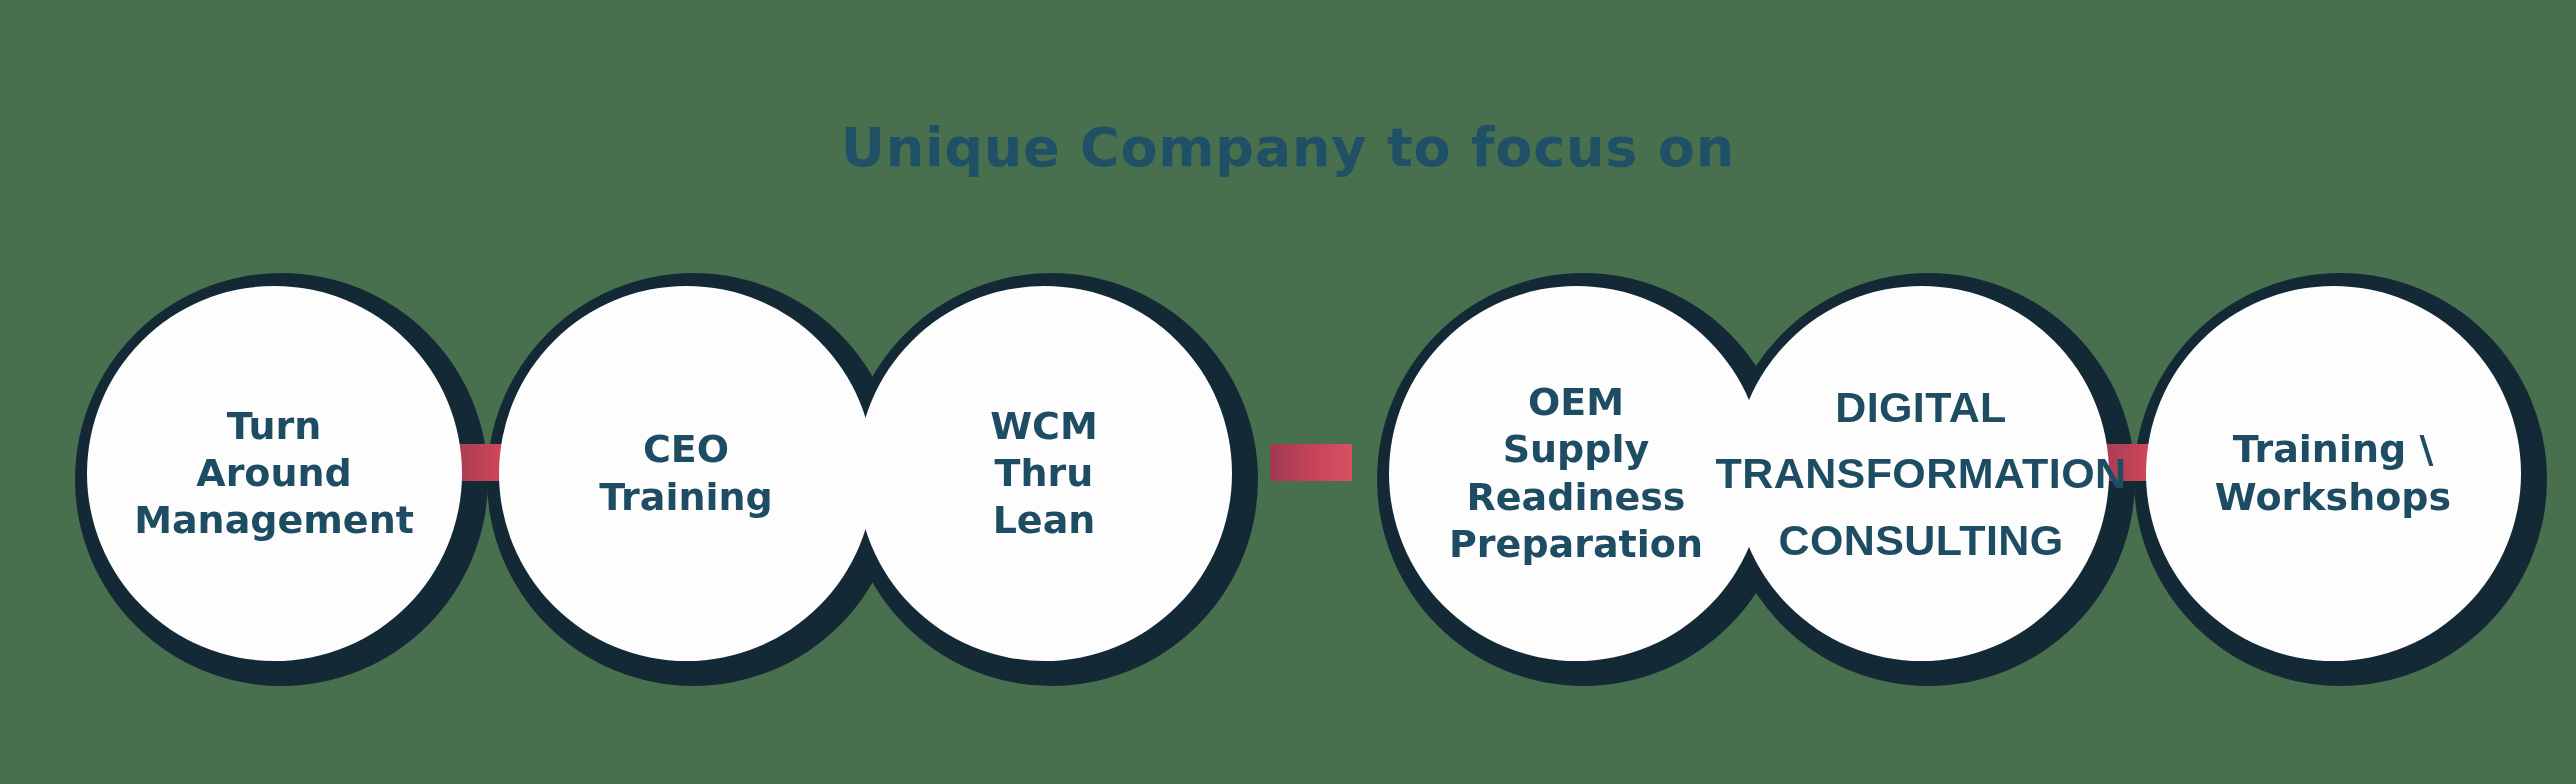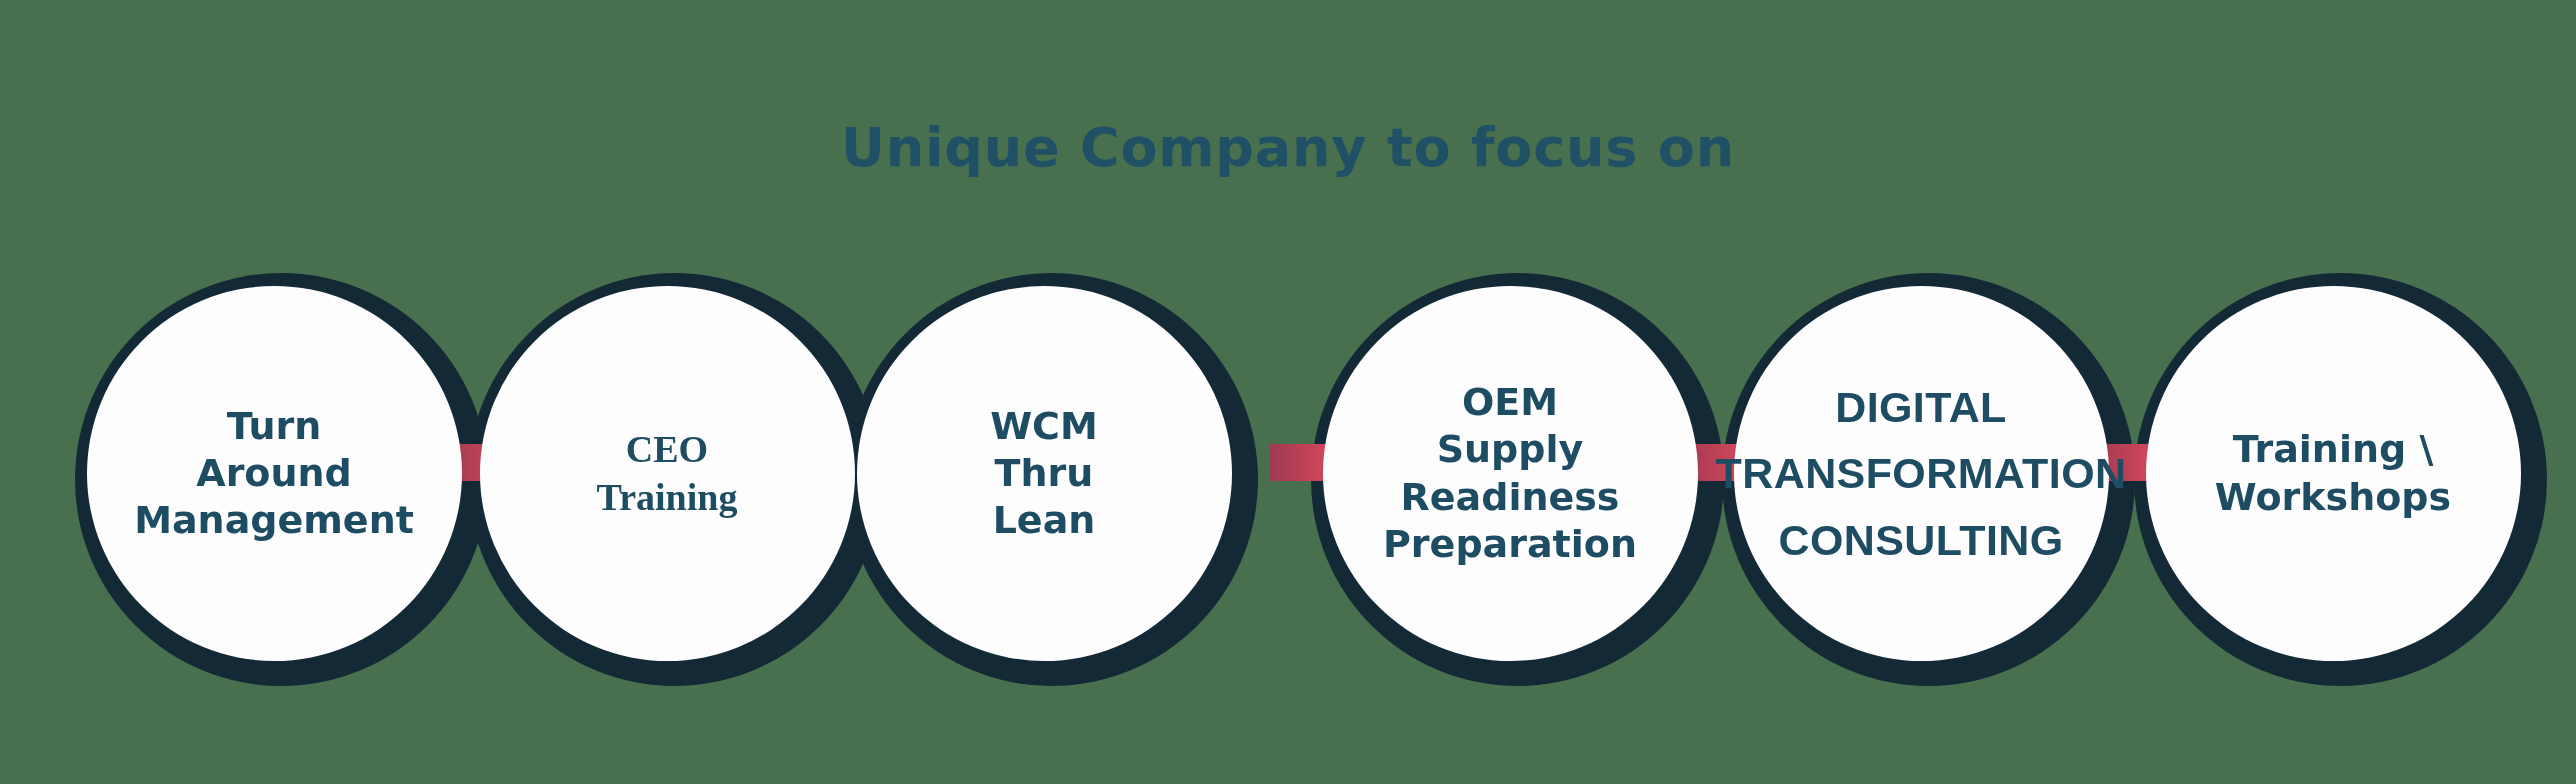--- a/index.html
+++ b/index.html
@@ -90,42 +90,42 @@
       <div class="ring"></div>
       <div class="disc">
         <p class="label">
           <span>Turn</span>
           <span>Around</span>
           <span>Management</span>
         </p>
       </div>
     </div>
     <div class="connector" style="left: 447px;"></div>
-    <div class="unit" style="left: 468px; font-family: Liberation Serif, serif;">
+    <div class="unit" style="left: 487px;">
       <div class="ring"></div>
       <div class="disc">
         <p class="label">
           <span>CEO</span>
           <span>Training</span>
         </p>
       </div>
     </div>
     <div class="connector" style="left: 859px;"></div>
     <div class="unit" style="left: 845px;">
       <div class="ring"></div>
       <div class="disc">
         <p class="label">
           <span>WCM</span>
           <span>Thru</span>
           <span>Lean</span>
         </p>
       </div>
     </div>
     <div class="connector" style="left: 1270px;"></div>
-    <div class="unit" style="left: 1311px;">
+    <div class="unit" style="left: 1377px;">
       <div class="ring"></div>
       <div class="disc">
         <p class="label">
           <span>OEM</span>
           <span>Supply</span>
           <span>Readiness</span>
           <span>Preparation</span>
         </p>
       </div>
     </div>

